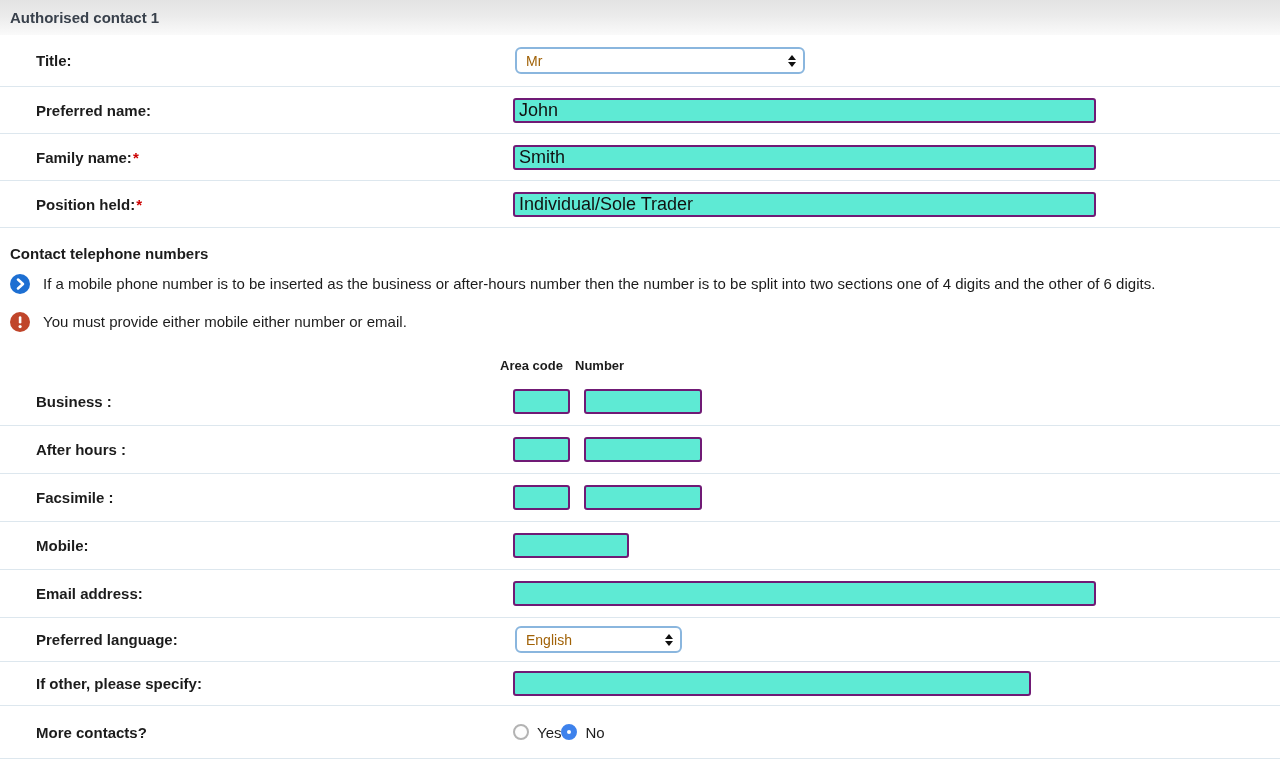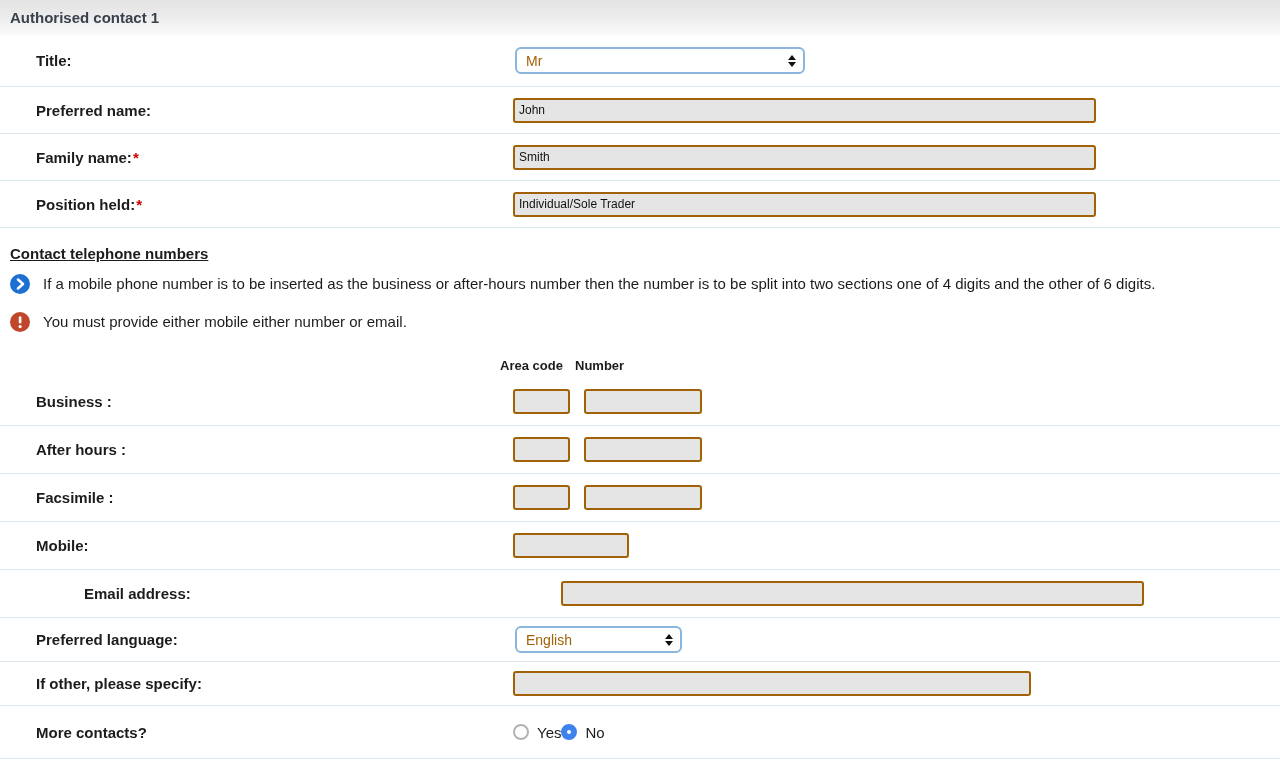--- a/index.html
+++ b/index.html
@@ -17,51 +17,51 @@
     font-size:15px; font-weight:bold; color:#39414c;
   }
   
   .row { display:flex; align-items:center; border-bottom:1px solid #dde7ee; }
   .label-cell { width:487px; padding-left:10px; font-size:15px; font-weight:bold; flex:0 0 487px;margin-left:26px; }
   .req { color:#cc0000; margin-left:1px; }
   .field-cell { flex:1; display:flex; align-items:center; }
   .row-title  { height:52px; }
   .row-std    { height:47px; }
   .row-phone  { height:48px; }
-  .row-email  { height:48px;padding-left:48px; }
+  .row-email  { height:48px; }
   .row-lang   { height:44px; }
   .row-other  { height:44px; }
   .row-more   { height:53px; }
 
   
   .ti {
-    height:25px; border:2px solid #a16207; border-radius:3px;
-    font-family:"Liberation Sans",sans-serif; font-size:12px; color:#111;
-    padding:1px 4px; background:#e5e5e5; outline:none;
+    height:25px; border:2px solid #701a75; border-radius:3px;
+    font-family:"Liberation Sans",sans-serif; font-size:18px; color:#111;
+    padding:1px 4px; background:#5eead4; outline:none;
   }
   .w-long   { width:583px; }
   .w-area   { width:57px;  }
   .w-number { width:118px; margin-left:14px; }
   .w-mobile { width:116px; }
   .w-other  { width:518px; }
 
   
   .select {
     height:27px; background:#fff; border:2px solid #8ab6de; border-radius:6px;
     display:flex; align-items:center; padding:0 7px 0 9px; font-size:14px; color:#a16207;
     margin-left:2px; cursor:default;
   }
   .select-title { width:290px; }
   .select-lang  { width:167px; }
   .arrows { margin-left:auto; display:flex; flex-direction:column; align-items:center; gap:2px; }
   .tri-up   { width:0; height:0; border-left:4px solid transparent; border-right:4px solid transparent; border-bottom:5px solid #111; }
   .tri-down { width:0; height:0; border-left:4px solid transparent; border-right:4px solid transparent; border-top:5px solid #111; }
 
   
-  .subheading { padding:17px 0 0 10px; font-size:15px; font-weight:bold;text-decoration:underline; }
+  .subheading { padding:17px 0 0 10px; font-size:15px; font-weight:bold; }
   .note { display:flex; align-items:flex-start; gap:13px; padding:12px 14px 0 10px; font-size:15px; line-height:20px; }
   .note-icon { flex:0 0 20px; margin-top:0px; }
   .note-warning { padding-top:18px; }
   .phone-cols { display:flex; margin:26px 0 5px 497px; font-size:13px; font-weight:bold; }
   .col-area   { margin-left:3px; width:69px; }
   .col-number { margin-left:6px; }
 
   
   .radio-group { display:flex; }
   .radio-option { display:flex; align-items:center; gap:8px; font-size:15px; cursor:default; }

